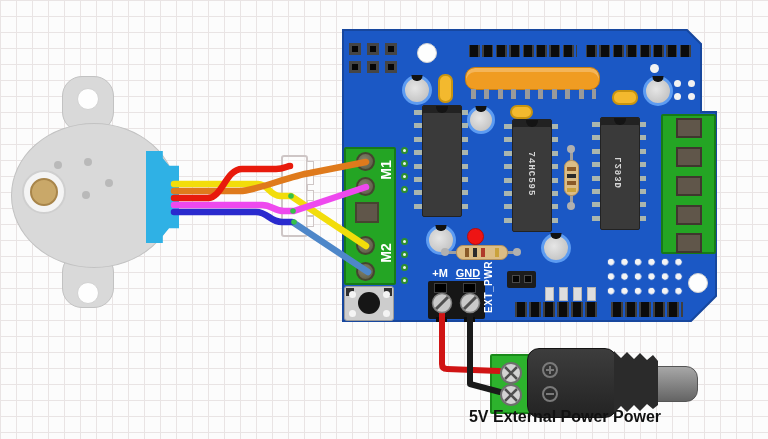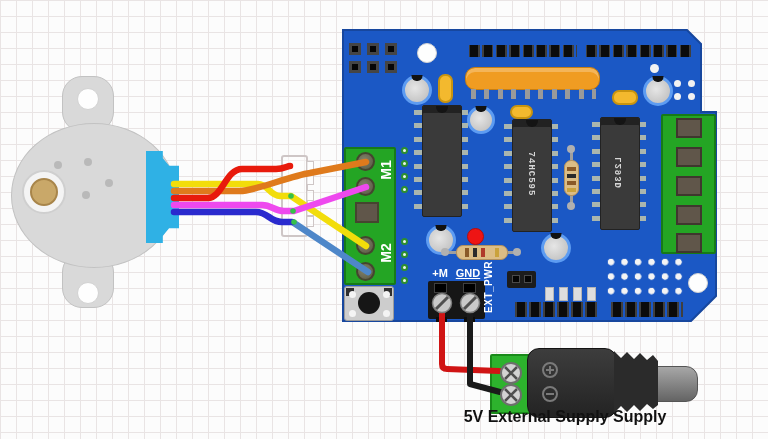--- a/index.html
+++ b/index.html
@@ -191,21 +191,21 @@
   <div class="wpad" style="left:573px;top:287px;"></div>
   <div class="wpad" style="left:587px;top:287px;"></div>
   <div class="hdrb" style="left:515px;top:302px;width:83px;"></div>
   <div class="hdrb" style="left:611px;top:302px;width:72px;"></div>
   <div class="abs" style="left:604px;top:255px;width:82px;height:44px;
        background-image:radial-gradient(circle 4px at 7px 7px,#f4f4f4 3px,rgba(0,0,0,0) 3.6px);background-size:13.5px 14.5px;"></div>
 
   <div class="abs" style="left: 490px; top: 354px; width: 42px; height: 60px; border: 2px solid rgb(26, 138, 26); border-radius: 2px; box-sizing: border-box; background: rgb(45, 179, 45);"></div>
   <div class="abs" style="left:527px;top:348px;width:90px;height:70px;background:linear-gradient(180deg,#3d3d3d,#232323);border:1px solid #141414;border-radius:12px;box-sizing:border-box;"></div>
   <div class="abs" style="left:656px;top:366px;width:42px;height:36px;background:linear-gradient(180deg,#a7a7a7,#646464);border:1px solid #555;border-radius:0 12px 12px 0;box-sizing:border-box;"></div>
-  <div class="caption" style="left:450px;top:408px;width:230px;">5V External Supply Supply</div>
+  <div class="caption" style="left:450px;top:408px;width:230px;">5V External Power Power</div>
 
   <svg class="layer" width="768" height="439" viewBox="0 0 768 439">
 
     <path fill="#2b2b2b" d="M614,351 L621,358 L627,352 L634,359 L640,353 L647,360 L653,355 L658,361 L658,405 L653,409 L647,404 L640,411 L634,405 L627,412 L621,406 L614,413 Z"></path>
 
     <g stroke="#7a7a7a" stroke-width="2" fill="none">
       <circle cx="550" cy="370" r="7"></circle>
         <path d="M546,370 H554 M550,366 V374"></path>
     </g>
     <g stroke="#7a7a7a" stroke-width="2" fill="none">

